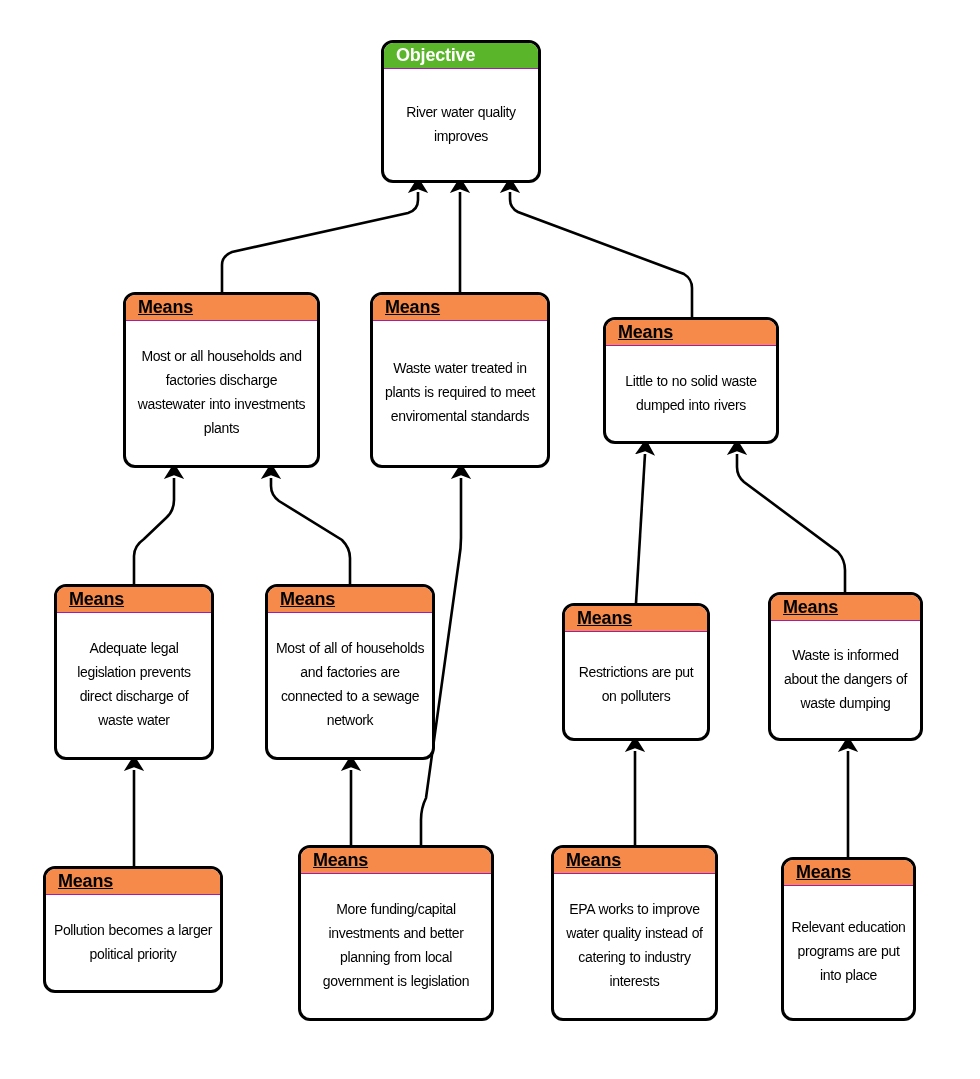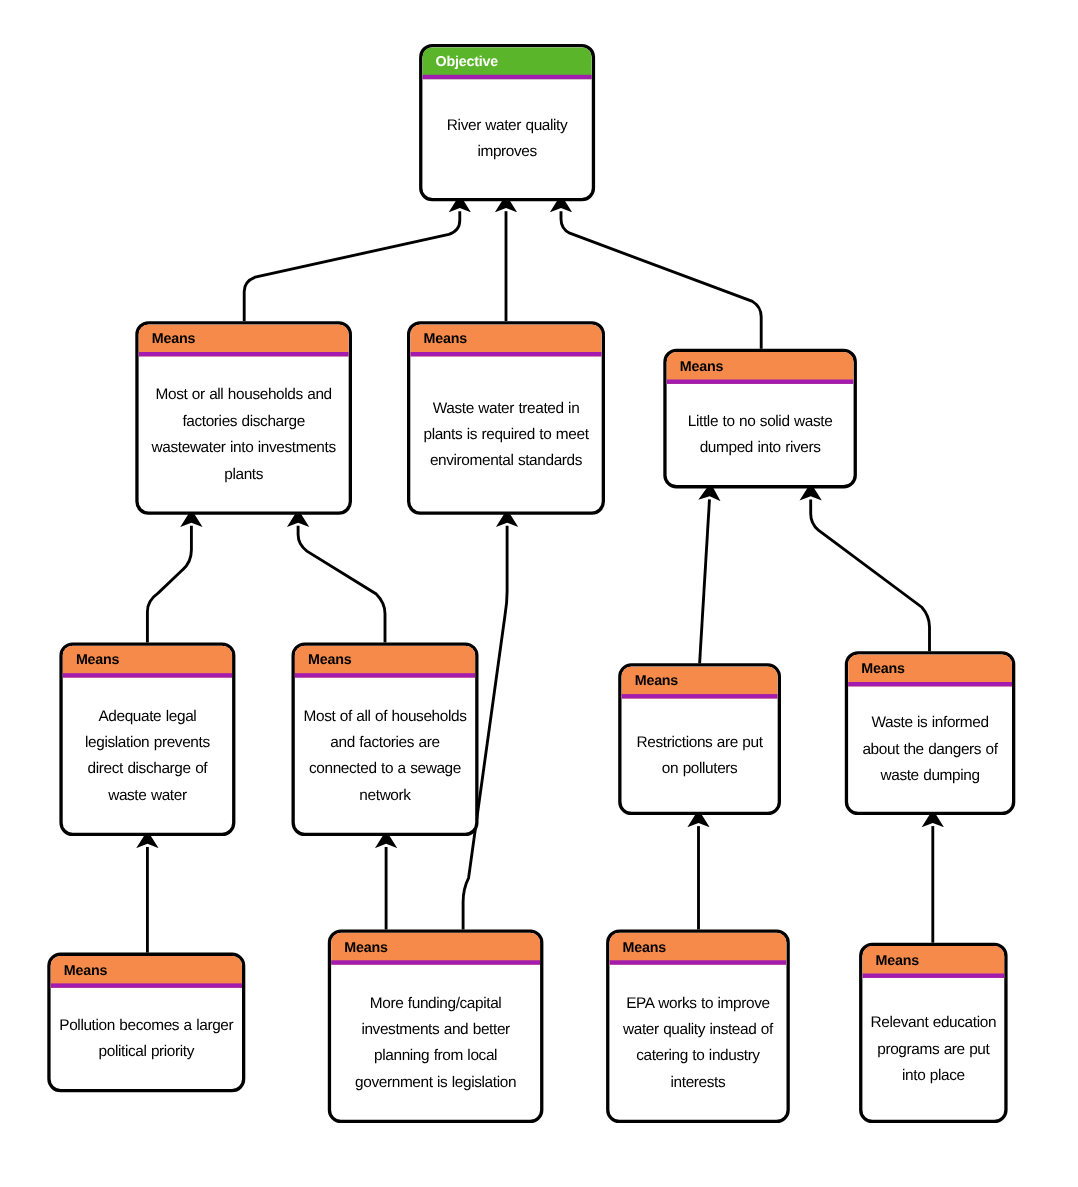--- a/index.html
+++ b/index.html
@@ -35,33 +35,34 @@
     background: #ffffff;
     overflow: hidden;
     display: flex;
     flex-direction: column;
     z-index: 5;
   }
   .node-header {
     box-sizing: border-box;
     padding: 3px 0 3px 12px;
     font-weight: bold;
-    font-size: 13px;
+    font-size: 18px;
     line-height: 19px;
     letter-spacing: -0.2px;
-    border-bottom: 4px solid #a21caf;
+    border-bottom: 1px solid #a21caf;
     flex: 0 0 auto;
   }
   .node.objective > .node-header {
     background: #5bb52b;
     color: #ffffff;
   }
   .node.means > .node-header {
     background: #f58a4b;
     color: #000000;
+    text-decoration: underline;
   }
   .node-body {
     flex: 1 1 auto;
     display: flex;
     align-items: center;
     justify-content: center;
     text-align: center;
     padding: 2px 6px 4px 6px;
     font-size: 14px;
     line-height: 24px;

